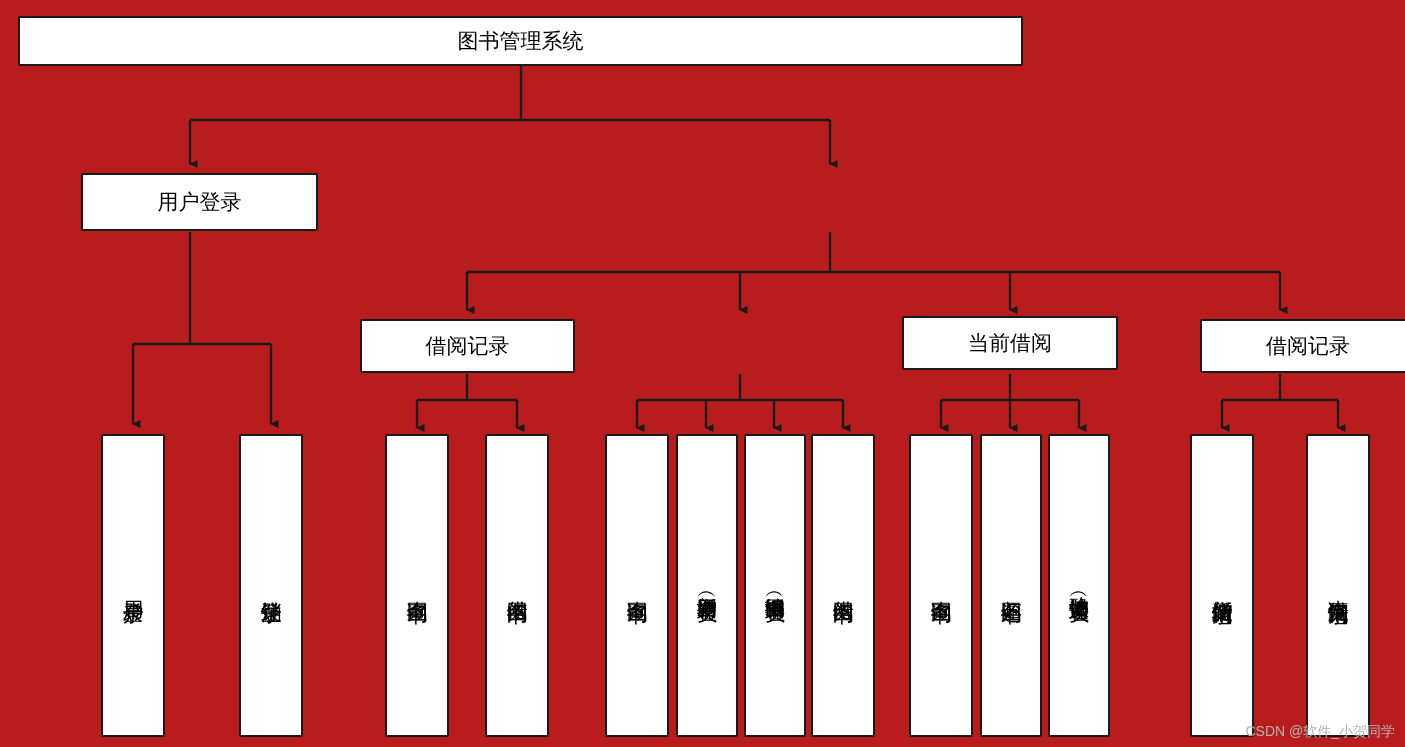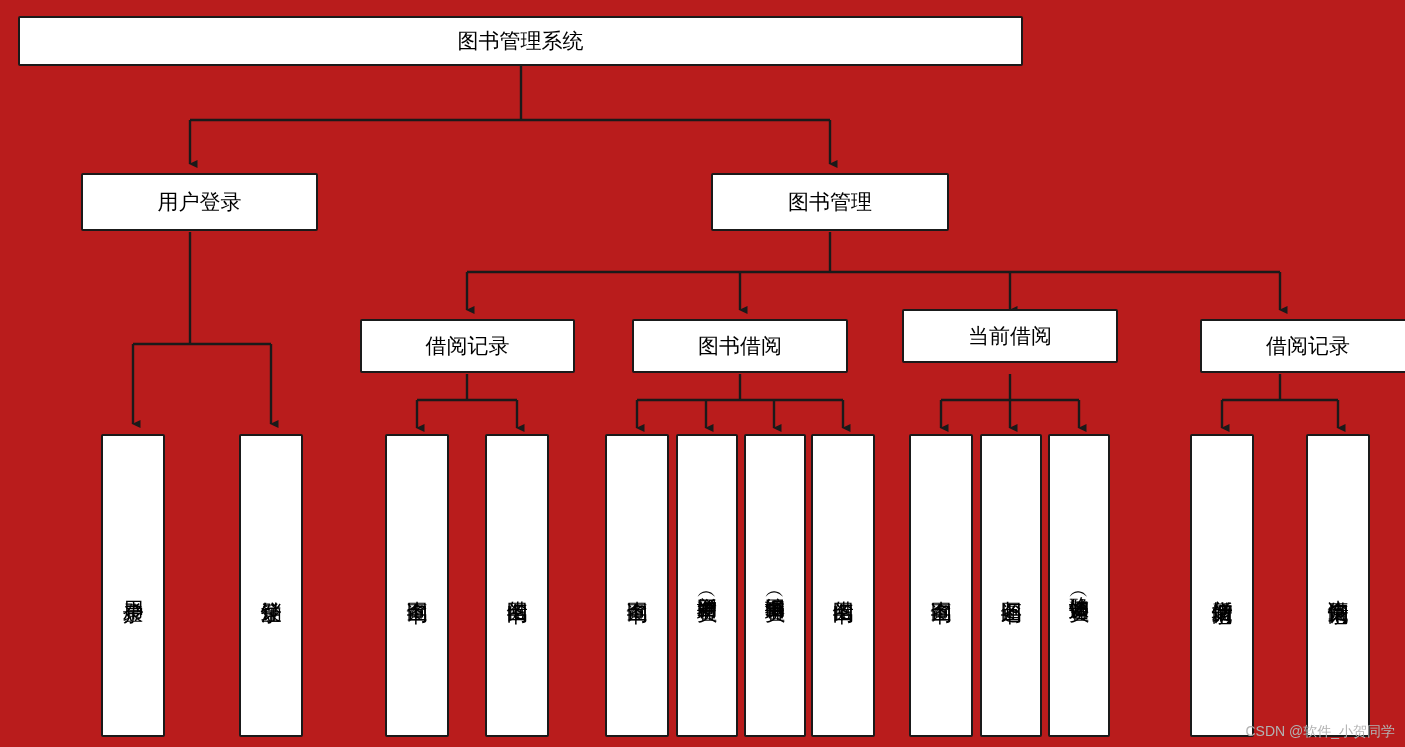--- a/index.html
+++ b/index.html
@@ -115,31 +115,25 @@
     </g>
   </svg>
 
   <div class="node h" style="left:18px; top:16px; width:1005px; height:50px;">
     <span>图书管理系统</span>
   </div>
 
   <div class="node h" style="left:81px; top:173px; width:237px; height:58px;">
     <span>用户登录</span>
   </div>
-  <div class="node h" style="left:711px; top:173px; width:238px; height:58px;">
-    <span>图书管理</span>
-  </div>
 
   <div class="node h" style="left:360px; top:319px; width:215px; height:54px;">
     <span>借阅记录</span>
   </div>
-  <div class="node h" style="left:632px; top:319px; width:216px; height:54px;">
-    <span>图书借阅</span>
-  </div>
-  <div class="node h" style="left:902px; top:309px; width:216px; height:54px;">
+  <div class="node h" style="left:902px; top:316px; width:216px; height:54px;">
     <span>当前借阅</span>
   </div>
   <div class="node h" style="left:1172px; top:319px; width:216px; height:54px;margin-left:28px;">
     <span>借阅记录</span>
   </div>
 
   <div class="node v" style="left:101px; top:434px; width:64px; height:303px;">
     <span>用户登录</span>
   </div>
   <div class="node v" style="left:239px; top:434px; width:64px; height:303px;">

